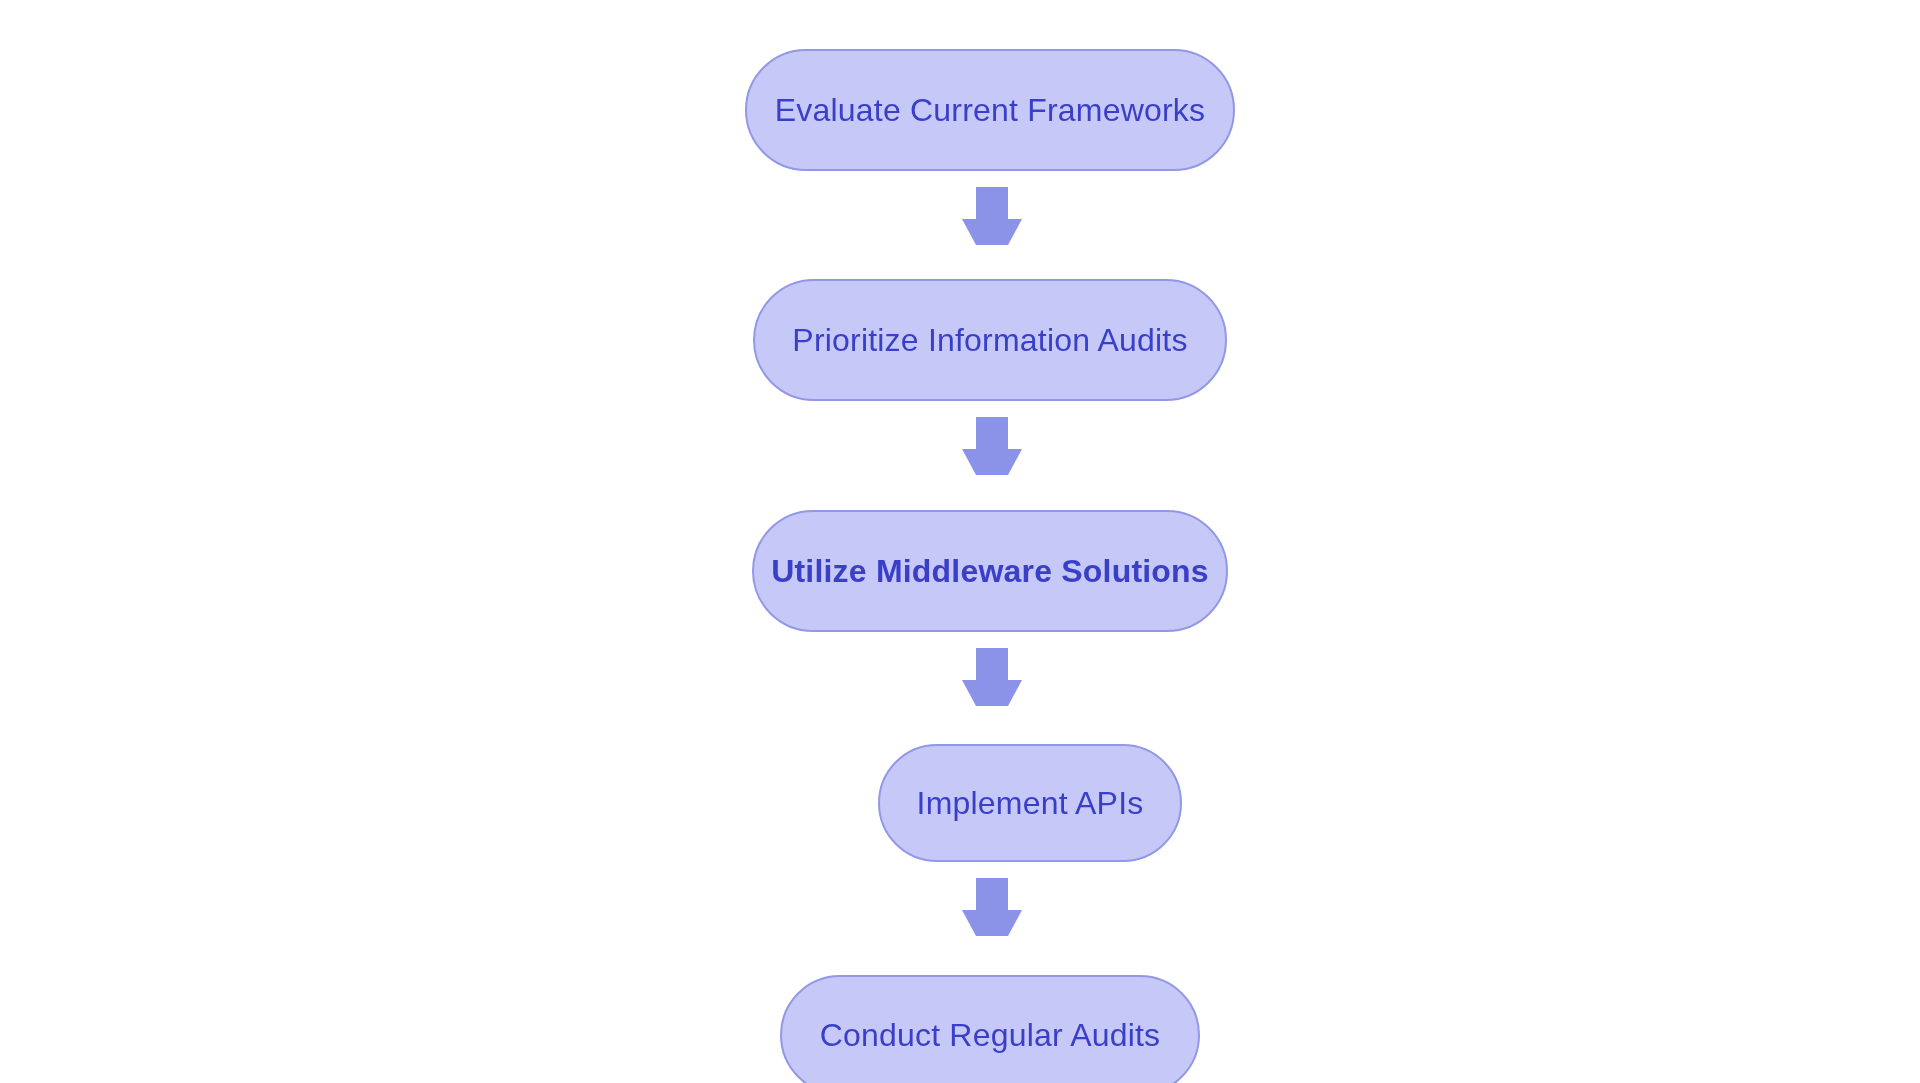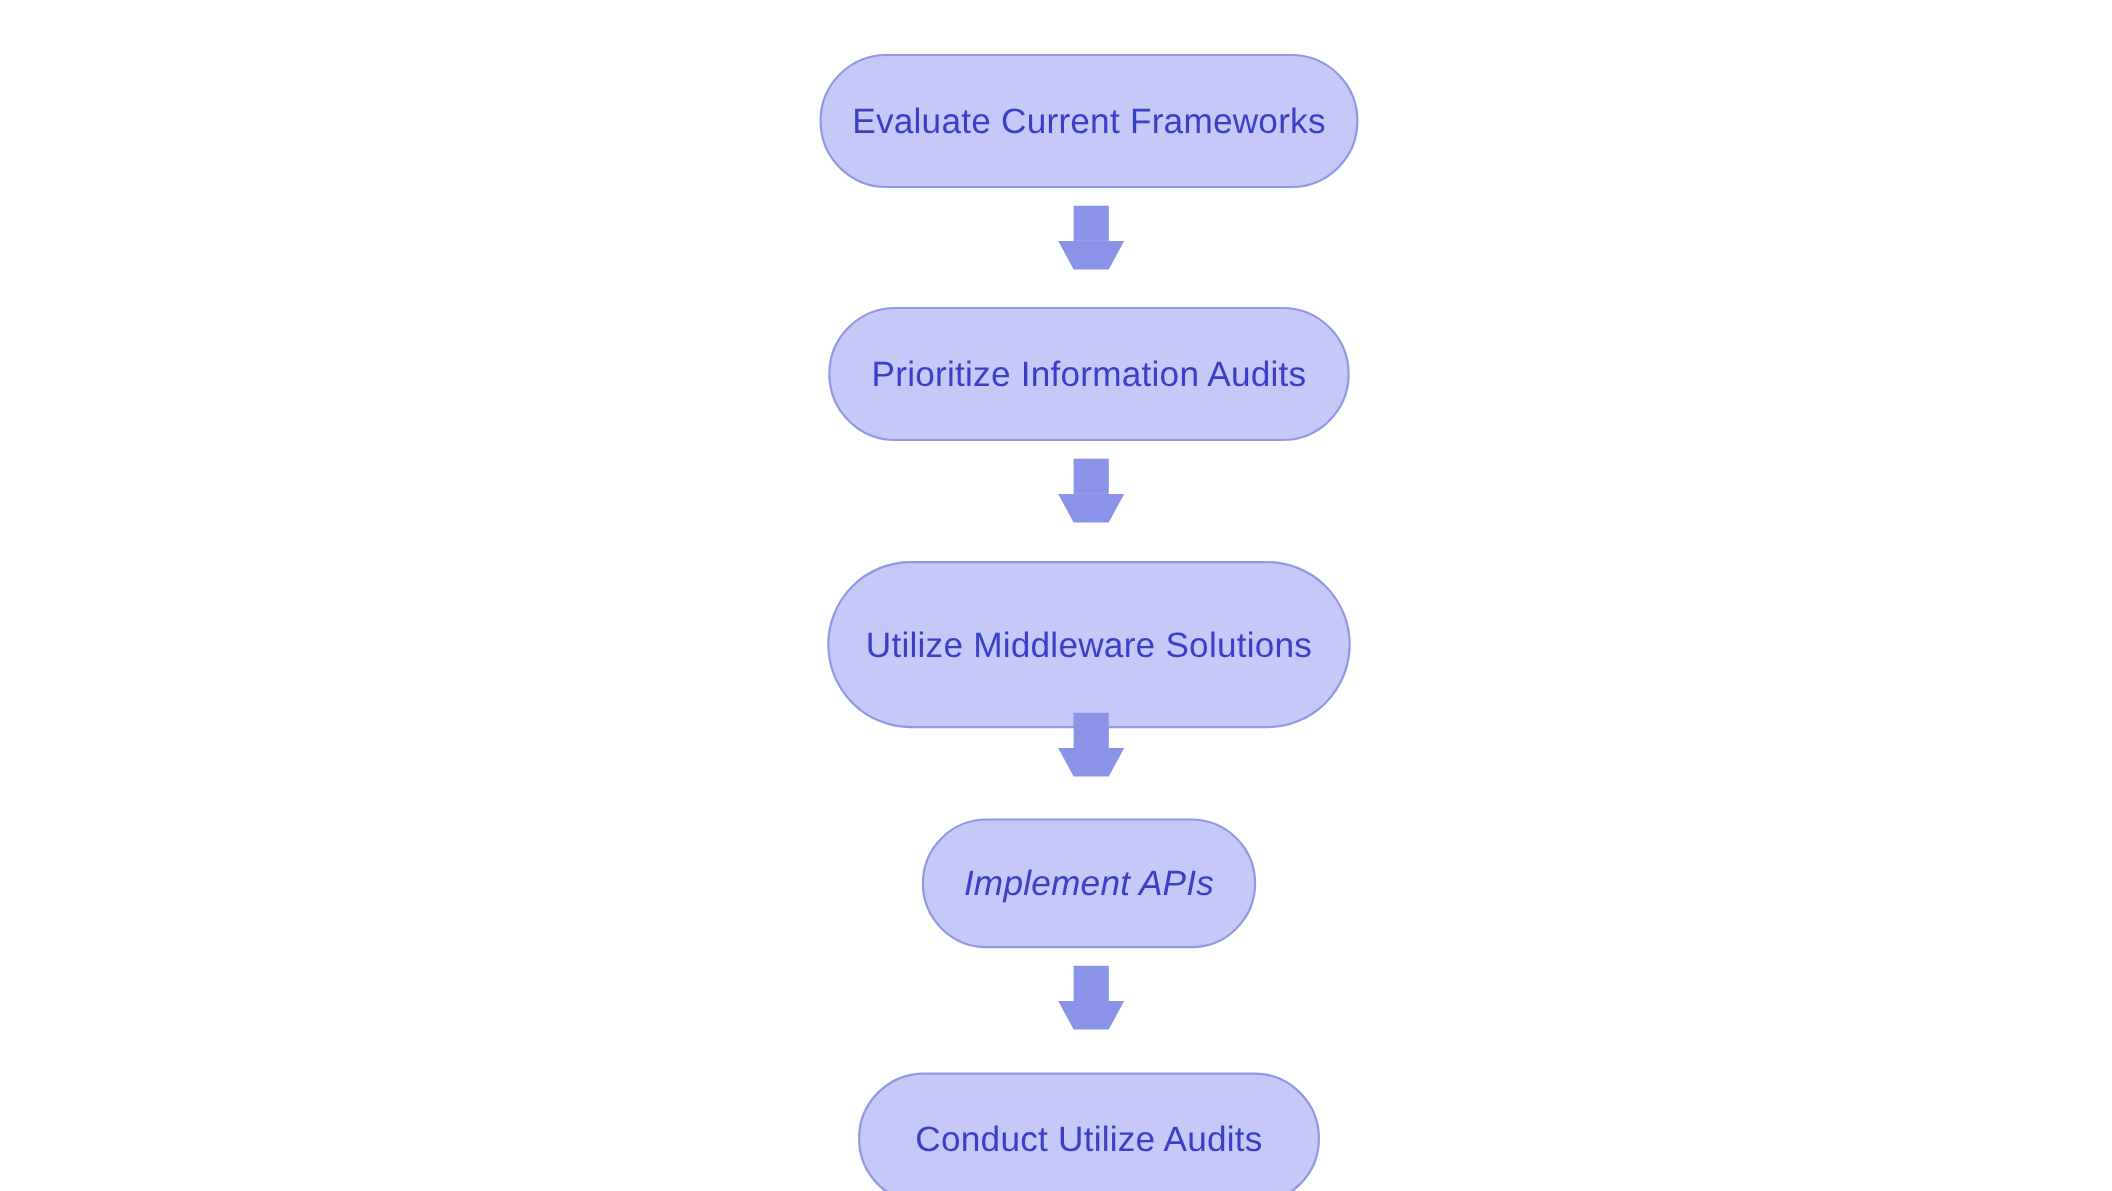--- a/index.html
+++ b/index.html
@@ -31,22 +31,22 @@
     border: 2px solid var(--node-border);
     border-radius: 999px;
     color: var(--text);
     font-size: 32px;
     letter-spacing: 0.2px;
     text-align: center;
     white-space: nowrap;
   }
   .node-1 { left: 713px; top: 17px;  width: 490px; height: 122px; }
   .node-2 { left: 721px; top: 247px; width: 474px; height: 122px; }
-  .node-3 { left: 720px; top: 478px; width: 476px; height: 152px; }
-  .node-4 { left: 806px; top: 712px; width: 304px; height: 118px; font-style: italic; }
+  .node-3 { left: 720px; top: 478px; width: 476px; height: 122px; font-weight: bold; }
+  .node-4 { left: 846px; top: 712px; width: 304px; height: 118px; }
   .node-5 { left: 748px; top: 943px; width: 420px; height: 120px; }
 
   .arrow {
     position: absolute;
     width: 28px;
     display: flex;
     flex-direction: column;
     align-items: center;
   }
   .arrow-1 { left: 944px; top: 139px; height: 108px; }
@@ -101,16 +101,16 @@
   <div class="node node-4">
     <span>Implement APIs</span>
   </div>
 
   <div class="arrow arrow-4">
     <div class="arrow-stem"></div>
     <div class="arrow-head"></div>
   </div>
 
   <div class="node node-5">
-    <span>Conduct Utilize Audits</span>
+    <span>Conduct Regular Audits</span>
   </div>
 
 </div>
 
 </body></html>

